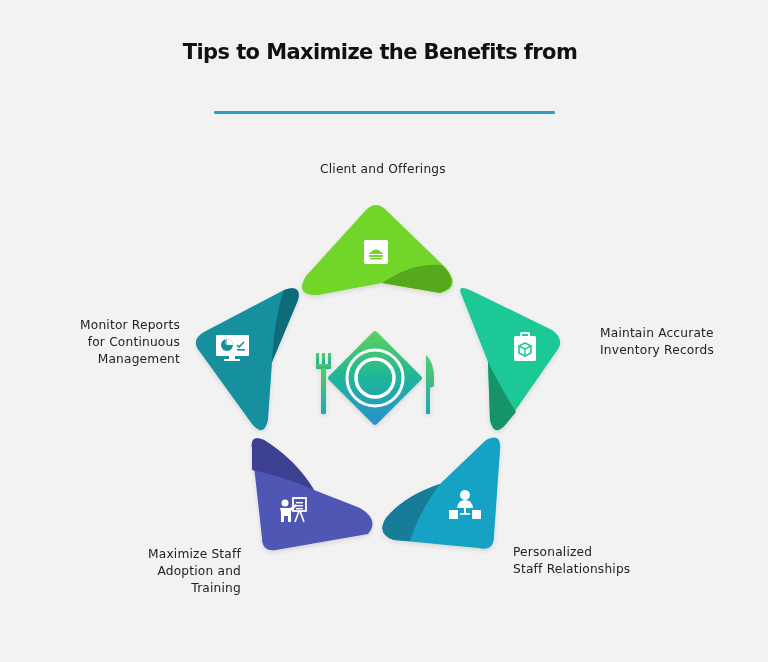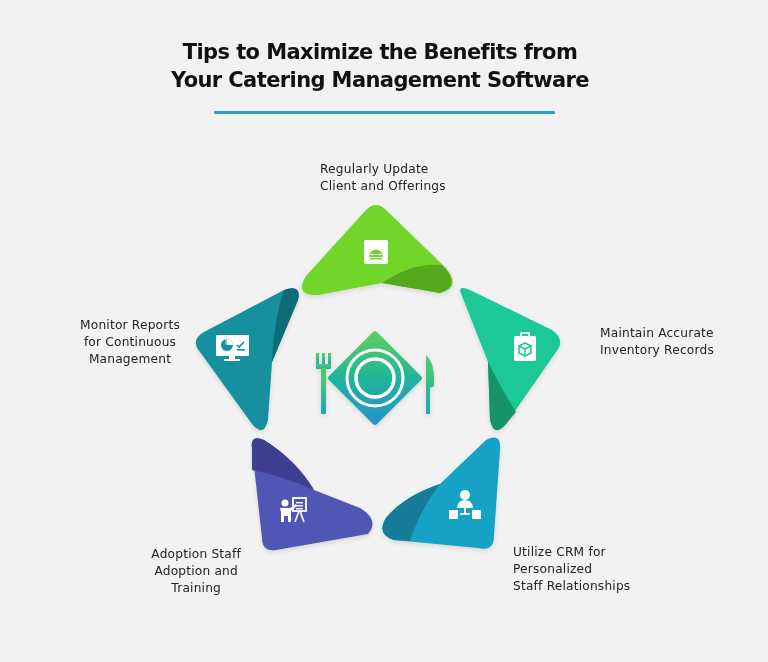--- a/index.html
+++ b/index.html
@@ -36,29 +36,28 @@
     .label {
       position: absolute;
       font-family: "DejaVu Sans", sans-serif;
       font-size: 12.2px;
       line-height: 17px;
       color: #222;
       letter-spacing: 0.2px;
       white-space: nowrap;
     }
     .label span { display: block; }
-    .label.right { text-align: center; }
+    .label.right { text-align: right; }
     .label.left { text-align: left; }
   </style>
 </head>
 <body>
 
 <div class="title">
   <span>Tips to Maximize the Benefits from</span>
-  <span>Your Catering Management Software</span>
 </div>
 <div class="divider"></div>
 
 <svg class="diagram" width="768" height="662" viewBox="0 0 768 662">
   <defs>
     <linearGradient id="centerGrad" x1="0" y1="0" x2="0" y2="1">
       <stop offset="0" stop-color="#5fd05a"></stop>
       <stop offset="0.5" stop-color="#1fb59a"></stop>
       <stop offset="1" stop-color="#2a8fd0"></stop>
     </linearGradient>
@@ -145,37 +144,35 @@
     <rect x="322" y="353" width="3" height="12" fill="url(#utensilGrad)"></rect>
     <rect x="328" y="353" width="3" height="12" fill="url(#utensilGrad)"></rect>
     <rect x="316" y="364" width="15" height="5" rx="1" fill="url(#utensilGrad)"></rect>
     <rect x="321" y="368" width="5" height="46" rx="1" fill="url(#utensilGrad)"></rect>
 
     <path d="M 426 355 Q 434 362 434 378 L 434 386 L 430 388 L 430 414 L 426 414 Z" fill="url(#utensilGrad)"></path>
   </g>
 </svg>
 
 <div class="label left" style="left:320px; top:161px;">
-  <span>Regularly Update</span>
   <span>Client and Offerings</span>
 </div>
 
 <div class="label left" style="left:600px; top:325px;">
   <span>Maintain Accurate</span>
   <span>Inventory Records</span>
 </div>
 
 <div class="label left" style="left:513px; top:544px;">
-  <span>Utilize CRM for</span>
   <span>Personalized</span>
   <span>Staff Relationships</span>
 </div>
 
 <div class="label right" style="right:527px; top:546px;">
-  <span>Adoption Staff</span>
+  <span>Maximize Staff</span>
   <span>Adoption and</span>
   <span>Training</span>
 </div>
 
 <div class="label right" style="right:588px; top:317px;">
   <span>Monitor Reports</span>
   <span>for Continuous</span>
   <span>Management</span>
 </div>
 

